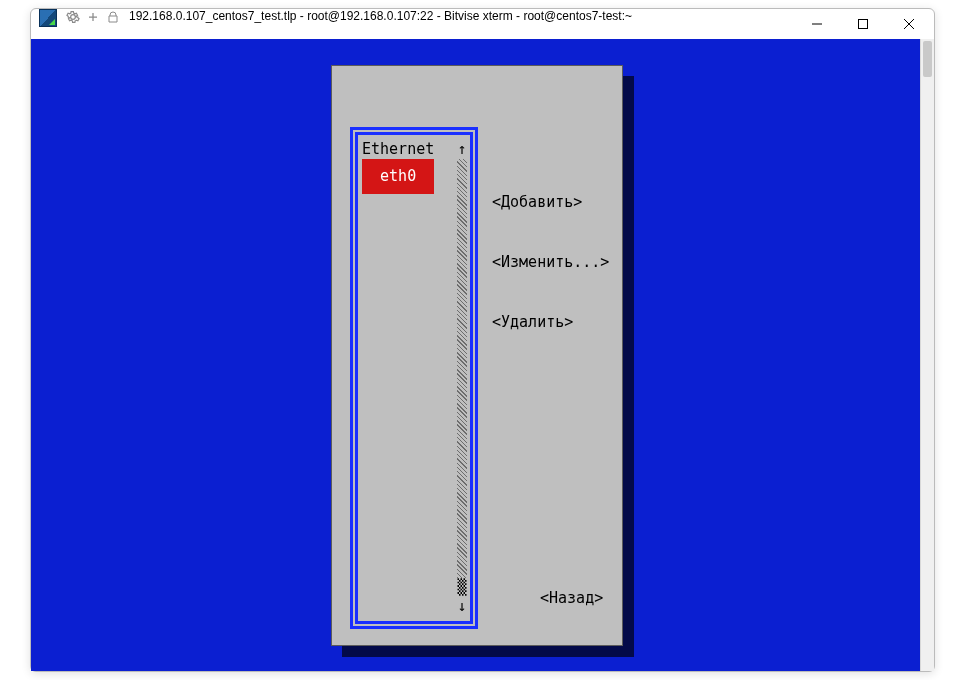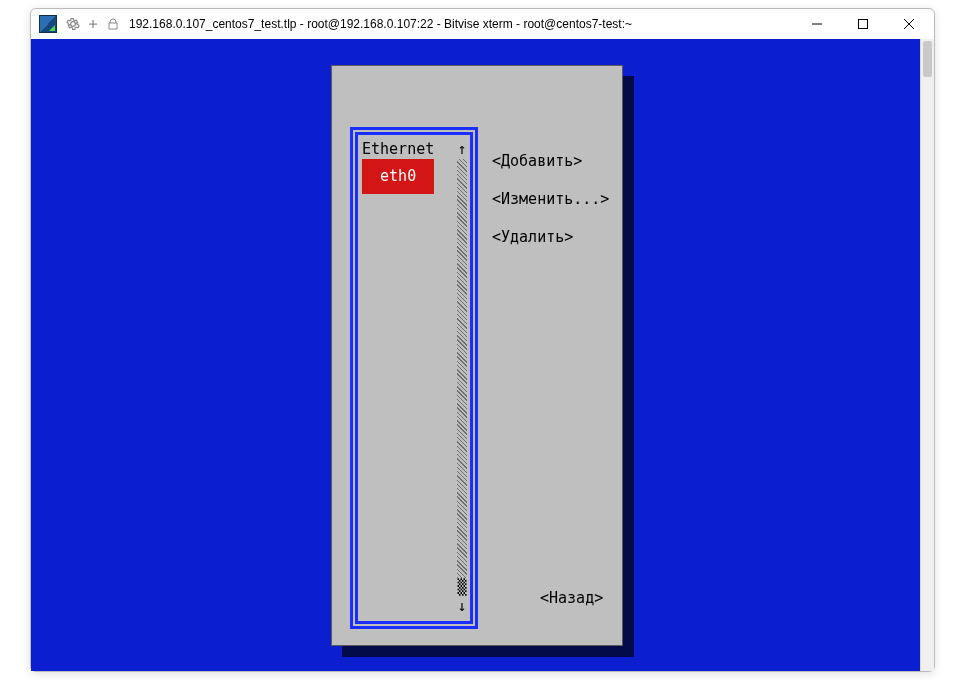--- a/index.html
+++ b/index.html
@@ -22,21 +22,20 @@
     border: 1px solid #bbb;
     border-radius: 6px;
     box-shadow: 0 2px 10px rgba(0,0,0,0.12);
     background: #fff;
     display: flex;
     flex-direction: column;
   }
   .titlebar {
     height: 30px;
     display: flex;
-    align-items: center;
     padding: 0 2px;
     font-size: 12px;
     color: #000;
     flex-shrink: 0;
   }
   .tb-icon {
     width: 18px; height: 18px;
     margin: 0 6px 0 6px;
     background: linear-gradient(135deg,#2a6fb3 0 50%,#14487a 50% 100%);
     border: 1px solid #083058;
@@ -178,21 +177,21 @@
     display:flex;align-items:center;justify-content:center;
     color:#000;
   }
 
   .menu {
     position:absolute;
     left: 160px;
     top: 86px;
     color:#000;
   }
-  .menu-item { height:19px; margin-bottom:19px; white-space:pre; }
+  .menu-item { height:19px; margin-bottom:19px; white-space:pre;margin-top:41px; }
   .menu-back {
     position:absolute;
     left: 160px;
     top: 523px;
     color:#000;
     margin-left:48px;
   }
 </style>
 </head>
 <body>

